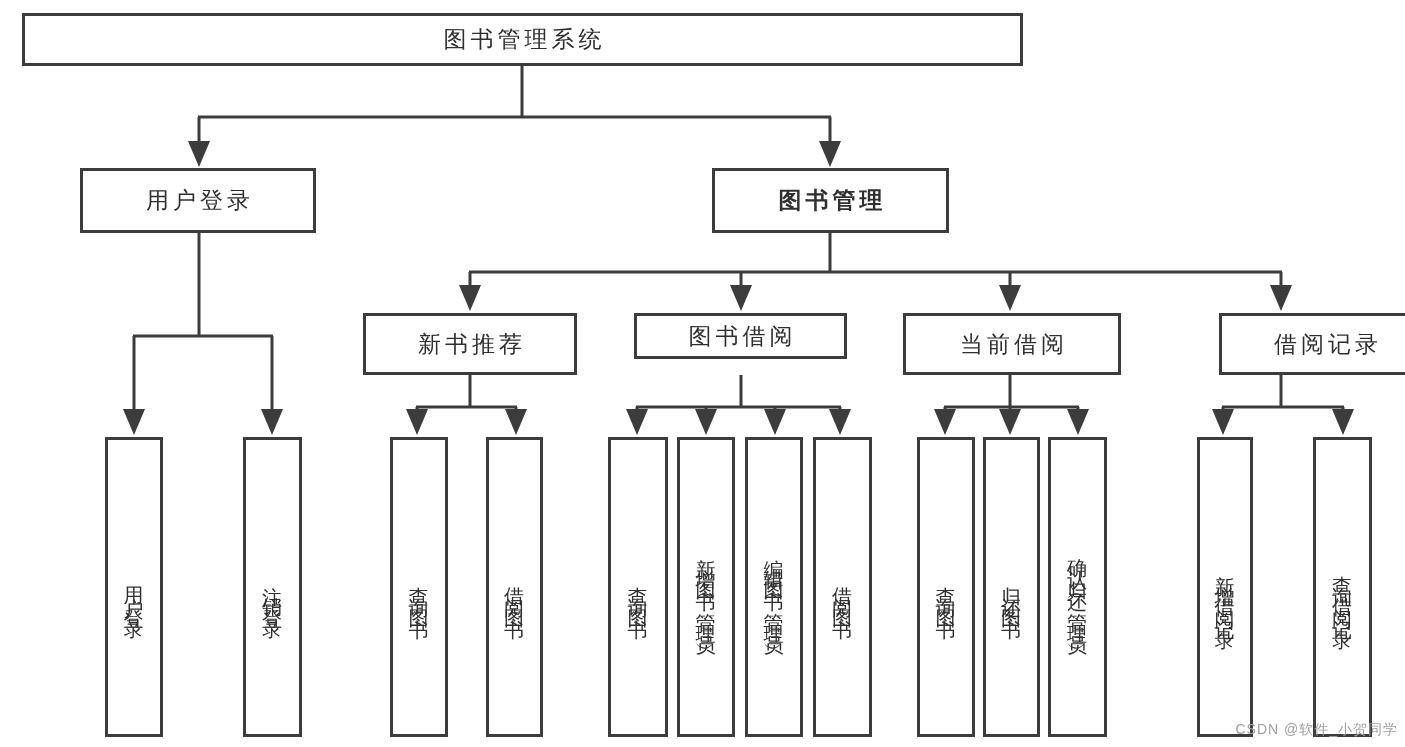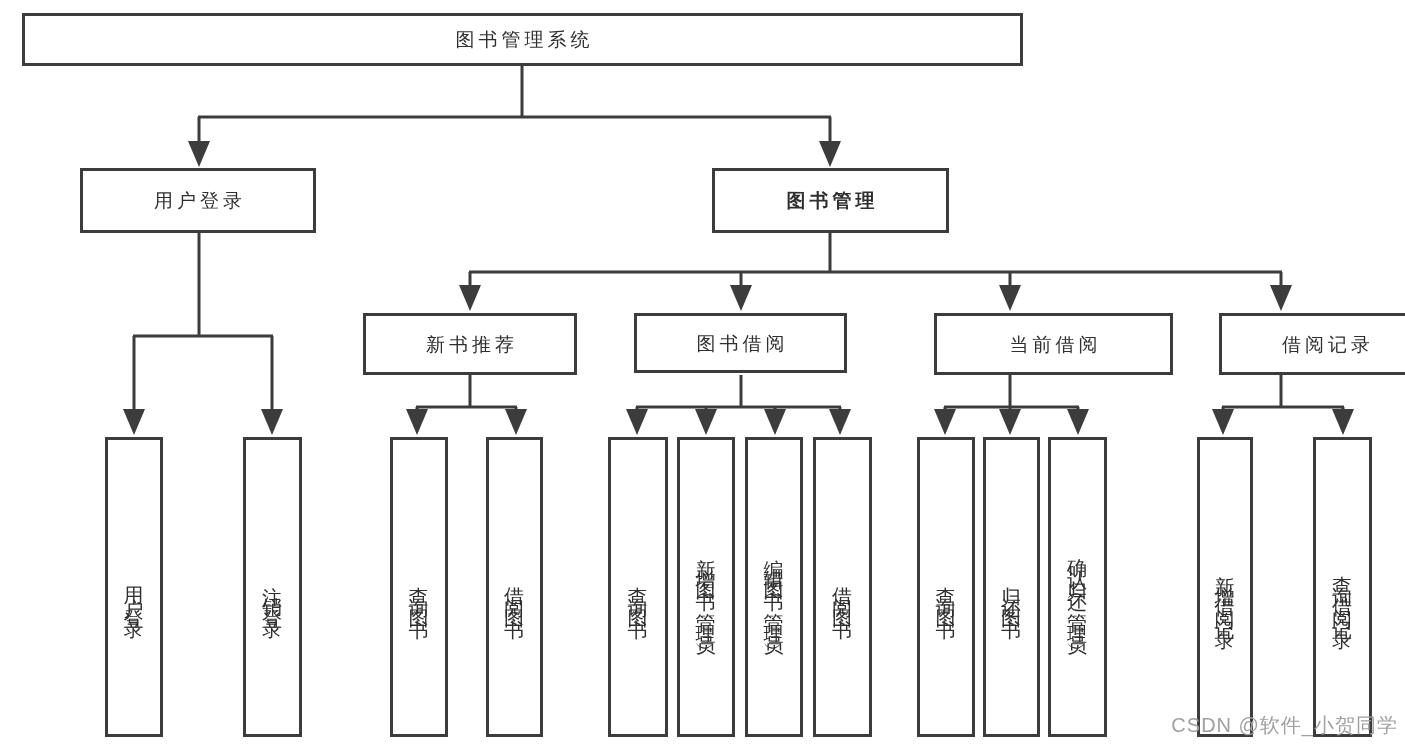--- a/index.html
+++ b/index.html
@@ -21,39 +21,39 @@
     box-sizing: border-box;
     border: 3px solid #3c3c3c;
     background: #ffffff;
     color: #2f2f2f;
     display: flex;
     align-items: center;
     justify-content: center;
     text-align: center;
   }
   .node {
-    font-size: 19px;
+    font-size: 23px;
     letter-spacing: 4px;
     line-height: 1;
     padding-left: 4px; 
   }
   .leaf {
     writing-mode: vertical-rl;
     text-orientation: mixed;
     font-size: 20px;
     letter-spacing: 11px;
     line-height: 1;
     padding-top: 11px; 
   }
   #watermark {
     position: absolute;
     right: 7px;
     bottom: 8px;
     color: #a0a0a0;
-    font-size: 20px;
+    font-size: 14px;
     letter-spacing: 1px;
     white-space: nowrap;
     text-align: right;
   }
 </style>
 </head>
 <body>
 
 <div id="stage">
 
@@ -103,22 +103,22 @@
       <polygon points="1332,409 1354,409 1343,435"></polygon>
     </g>
   </svg>
 
   <div class="node" style="left:22px; top:13px; width:1001px; height:53px;">图书管理系统</div>
 
   <div class="node" style="left:80px; top:168px; width:236px; height:65px;">用户登录</div>
   <div class="node" style="left:712px; top:168px; width:237px; height:65px;font-weight:bold;">图书管理</div>
 
   <div class="node" style="left:363px; top:313px; width:214px; height:62px;font-family:Liberation Serif, serif;">新书推荐</div>
-  <div class="node" style="left:634px; top:313px; width:213px; height:60px;">图书借阅</div>
-  <div class="node" style="left:934px; top:313px; width:239px; height:62px;">当前借阅</div>
+  <div class="node" style="left:634px; top:313px; width:213px; height:46px;">图书借阅</div>
+  <div class="node" style="left:903px; top:313px; width:218px; height:62px;">当前借阅</div>
   <div class="node" style="left:1219px; top:313px; width:214px; height:62px;">借阅记录</div>
 
   <div class="leaf" style="left:105px; top:437px; width:58px; height:300px;">用户登录</div>
   <div class="leaf" style="left:243px; top:437px; width:59px; height:300px;">注销登录</div>
 
   <div class="leaf" style="left:390px; top:437px; width:58px; height:300px;">查询图书</div>
   <div class="leaf" style="left:486px; top:437px; width:57px; height:300px;">借阅图书</div>
 
   <div class="leaf" style="left:608px; top:437px; width:60px; height:300px;">查询图书</div>
   <div class="leaf" style="left:677px; top:437px; width:58px; height:300px;">新增图书（管理员）</div>

